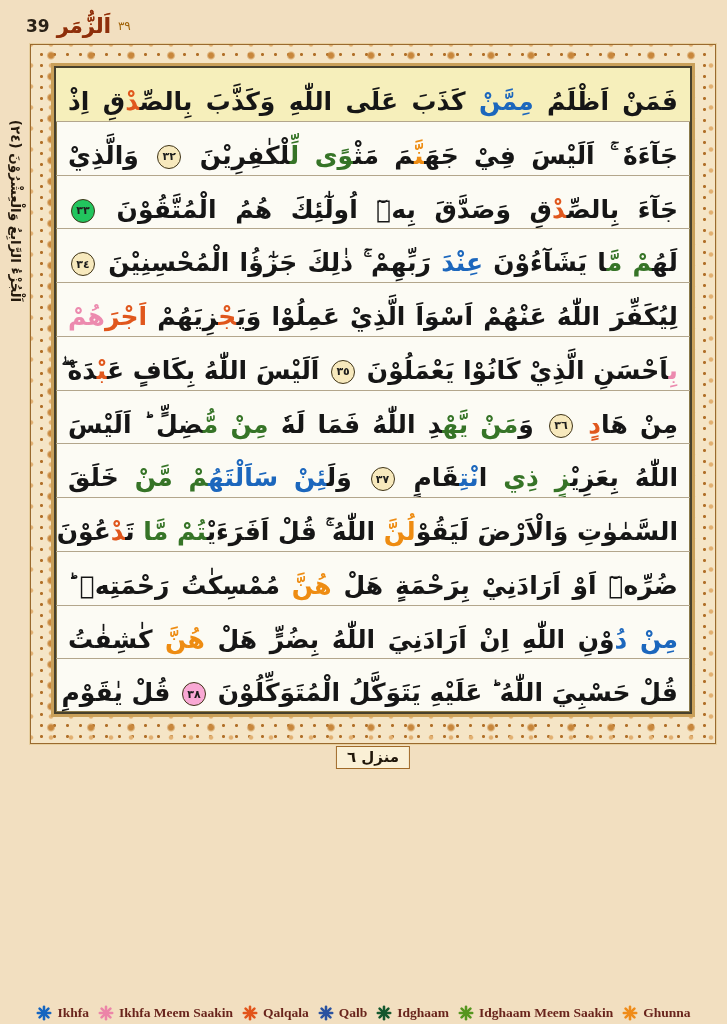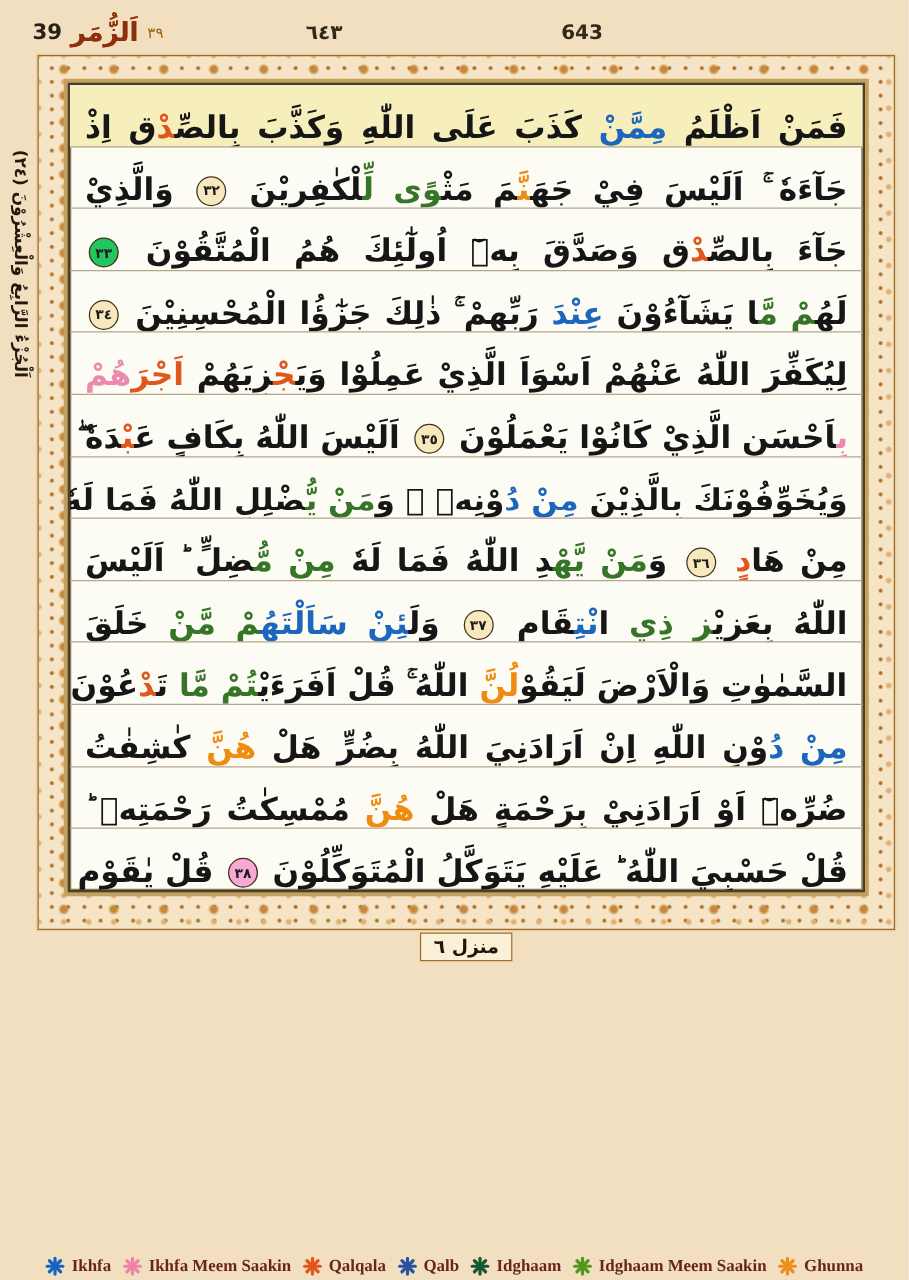--- a/index.html
+++ b/index.html
@@ -99,42 +99,37 @@
 <body>
 
 <div class="page">
 
   <div class="header">
     <div class="hdr-left">
       <span class="hdr-num-w">39</span>
       <span class="hdr-name">اَلزُّمَر</span>
       <span class="hdr-num-a">٣٩</span>
     </div>
-    <div class="hdr-center">
-      <span class="hdr-page">٦٤٣</span>
-      <span class="hdr-page">643</span>
-    </div>
   </div>
 
   <div class="side-juz" dir="rtl">اَلْجُزْءُ الرَّابِعُ وَالْعِشْرُوْنَ (٢٤)</div>
 
   <div class="frame">
     <div class="panel" id="lines">
         <div class="qline hl"><span style="color: rgb(22, 22, 22);">فَمَنْ اَظْلَمُ </span><span style="color: rgb(28, 103, 189);">مِمَّنْ</span><span style="color: rgb(22, 22, 22);"> كَذَبَ عَلَى اللّٰهِ وَكَذَّبَ بِالصِّ</span><span style="color: rgb(224, 87, 29);">دْ</span><span style="color: rgb(22, 22, 22);">قِ اِذْ</span></div>
         <div class="qline"><span style="color: rgb(22, 22, 22);">جَآءَهٗ ۚ اَلَيْسَ فِيْ جَهَ</span><span style="color: rgb(238, 140, 18);">نَّ</span><span style="color: rgb(22, 22, 22);">مَ مَثْ</span><span style="color: rgb(54, 116, 39);">وًى لِّ</span><span style="color: rgb(22, 22, 22);">لْكٰفِرِيْنَ </span><span class="vmark" style="background: rgb(247, 233, 189); border-color: rgb(63, 52, 24);">٣٢</span><span style="color: rgb(22, 22, 22);"> وَالَّذِيْ</span></div>
         <div class="qline"><span style="color: rgb(22, 22, 22);">جَآءَ بِالصِّ</span><span style="color: rgb(224, 87, 29);">دْ</span><span style="color: rgb(22, 22, 22);">قِ وَصَدَّقَ بِهٖٓ اُولٰٓئِكَ هُمُ الْمُتَّقُوْنَ </span><span class="vmark" style="background: #22c55e; border-color: rgb(63, 52, 24);">٣٣</span></div>
         <div class="qline"><span style="color: rgb(22, 22, 22);">لَهُ</span><span style="color: rgb(54, 116, 39);">مْ مَّ</span><span style="color: rgb(22, 22, 22);">ا يَشَآءُوْنَ </span><span style="color: rgb(28, 103, 189);">عِنْدَ</span><span style="color: rgb(22, 22, 22);"> رَبِّهِمْ ۚ ذٰلِكَ جَزٰٓؤُا الْمُحْسِنِيْنَ </span><span class="vmark" style="background: rgb(247, 233, 189); border-color: rgb(63, 52, 24);">٣٤</span></div>
         <div class="qline"><span style="color: rgb(22, 22, 22);">لِيُكَفِّرَ اللّٰهُ عَنْهُمْ اَسْوَاَ الَّذِيْ عَمِلُوْا وَيَ</span><span style="color: rgb(224, 87, 29);">جْ</span><span style="color: rgb(22, 22, 22);">زِيَهُمْ </span><span style="color: rgb(224, 87, 29);">اَجْرَ</span><span style="color: rgb(236, 138, 174);">هُمْ</span></div>
         <div class="qline"><span style="color: rgb(236, 138, 174);">بِ</span><span style="color: rgb(22, 22, 22);">اَحْسَنِ الَّذِيْ كَانُوْا يَعْمَلُوْنَ </span><span class="vmark" style="background: rgb(247, 233, 189); border-color: rgb(63, 52, 24);">٣٥</span><span style="color: rgb(22, 22, 22);"> اَلَيْسَ اللّٰهُ بِكَافٍ عَ</span><span style="color: rgb(224, 87, 29);">بْ</span><span style="color: rgb(22, 22, 22);">دَهٗ ۖ</span></div>
-        <div class="qline"><span style="color: rgb(22, 22, 22);">وَيُخَوِّفُوْنَكَ بِالَّذِيْنَ </span><span style="color: rgb(28, 103, 189);">مِنْ دُ</span><span style="color: rgb(22, 22, 22);">وْنِهٖ ۚ وَ</span><span style="color: rgb(54, 116, 39);">مَنْ يُّ</span><span style="color: rgb(22, 22, 22);">ضْلِلِ اللّٰهُ فَمَا لَهٗ</span></div>
         <div class="qline"><span style="color: rgb(22, 22, 22);">مِنْ هَا</span><span style="color: rgb(224, 87, 29);">دٍ</span><span style="color: rgb(22, 22, 22);"> </span><span class="vmark" style="background: rgb(247, 233, 189); border-color: rgb(63, 52, 24);">٣٦</span><span style="color: rgb(22, 22, 22);"> وَ</span><span style="color: rgb(54, 116, 39);">مَنْ يَّهْ</span><span style="color: rgb(22, 22, 22);">دِ اللّٰهُ فَمَا لَهٗ </span><span style="color: rgb(54, 116, 39);">مِنْ مُّ</span><span style="color: rgb(22, 22, 22);">ضِلٍّ ؕ اَلَيْسَ</span></div>
         <div class="qline"><span style="color: rgb(22, 22, 22);">اللّٰهُ بِعَزِيْ</span><span style="color: rgb(54, 116, 39);">زٍ ذِي</span><span style="color: rgb(22, 22, 22);"> ا</span><span style="color: rgb(28, 103, 189);">نْتِ</span><span style="color: rgb(22, 22, 22);">قَامٍ </span><span class="vmark" style="background: rgb(247, 233, 189); border-color: rgb(63, 52, 24);">٣٧</span><span style="color: rgb(22, 22, 22);"> وَلَ</span><span style="color: rgb(28, 103, 189);">ئِنْ سَاَلْتَهُ</span><span style="color: rgb(54, 116, 39);">مْ مَّنْ</span><span style="color: rgb(22, 22, 22);"> خَلَقَ</span></div>
         <div class="qline"><span style="color: rgb(22, 22, 22);">السَّمٰوٰتِ وَالْاَرْضَ لَيَقُوْ</span><span style="color: rgb(238, 140, 18);">لُنَّ</span><span style="color: rgb(22, 22, 22);"> اللّٰهُ ۚ قُلْ اَفَرَءَيْ</span><span style="color: rgb(54, 116, 39);">تُمْ مَّا</span><span style="color: rgb(22, 22, 22);"> تَ</span><span style="color: rgb(224, 87, 29);">دْ</span><span style="color: rgb(22, 22, 22);">عُوْنَ</span></div>
+        <div class="qline"><span style="color: rgb(22, 22, 22);">ضُرِّهٖٓ اَوْ اَرَادَنِيْ بِرَحْمَةٍ هَلْ </span><span style="color: rgb(238, 140, 18);">هُنَّ</span><span style="color: rgb(22, 22, 22);"> مُمْسِكٰتُ رَحْمَتِهٖ ؕ</span></div>
         <div class="qline"><span style="color: rgb(28, 103, 189);">مِنْ دُ</span><span style="color: rgb(22, 22, 22);">وْنِ اللّٰهِ اِنْ اَرَادَنِيَ اللّٰهُ بِضُرٍّ هَلْ </span><span style="color: rgb(238, 140, 18);">هُنَّ</span><span style="color: rgb(22, 22, 22);"> كٰشِفٰتُ</span></div>
-        <div class="qline"><span style="color: rgb(22, 22, 22);">ضُرِّهٖٓ اَوْ اَرَادَنِيْ بِرَحْمَةٍ هَلْ </span><span style="color: rgb(238, 140, 18);">هُنَّ</span><span style="color: rgb(22, 22, 22);"> مُمْسِكٰتُ رَحْمَتِهٖ ؕ</span></div>
         <div class="qline"><span style="color: rgb(22, 22, 22);">قُلْ حَسْبِيَ اللّٰهُ ؕ عَلَيْهِ يَتَوَكَّلُ الْمُتَوَكِّلُوْنَ </span><span class="vmark" style="background: #f9a8d4; border-color: rgb(63, 52, 24);">٣٨</span><span style="color: rgb(22, 22, 22);"> قُلْ يٰقَوْمِ</span></div>
       </div>
     <div class="manzil">
       <span>منزل ٦</span>
     </div>
   </div>
 
   <div class="legend" id="legend">
       <div class="legend-item">
         <span>

